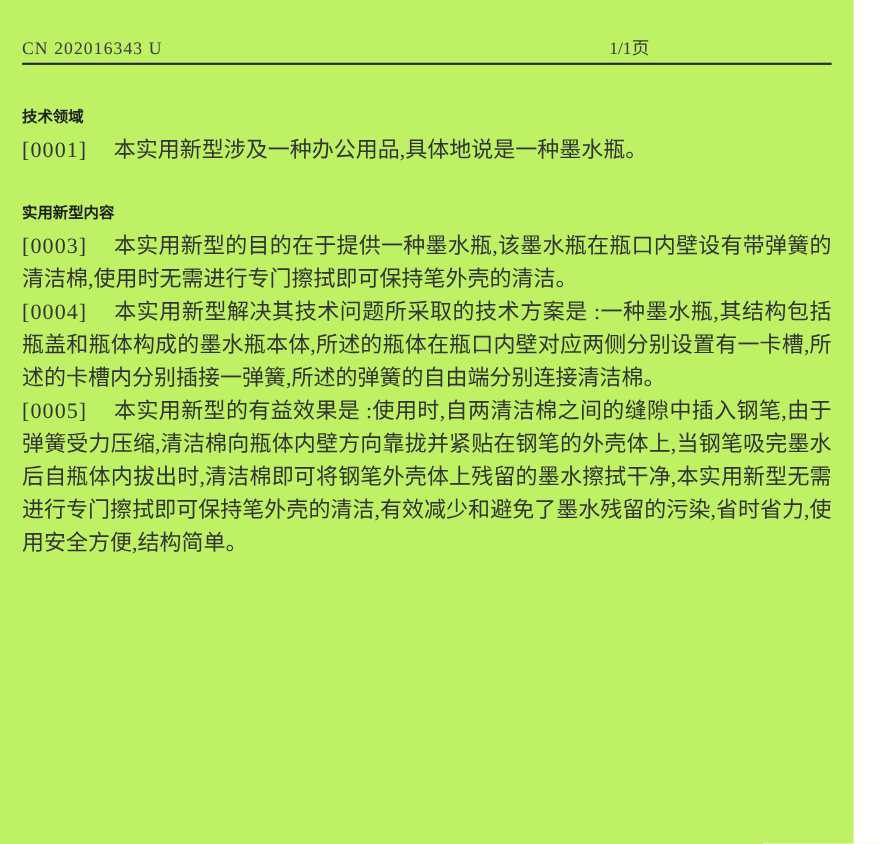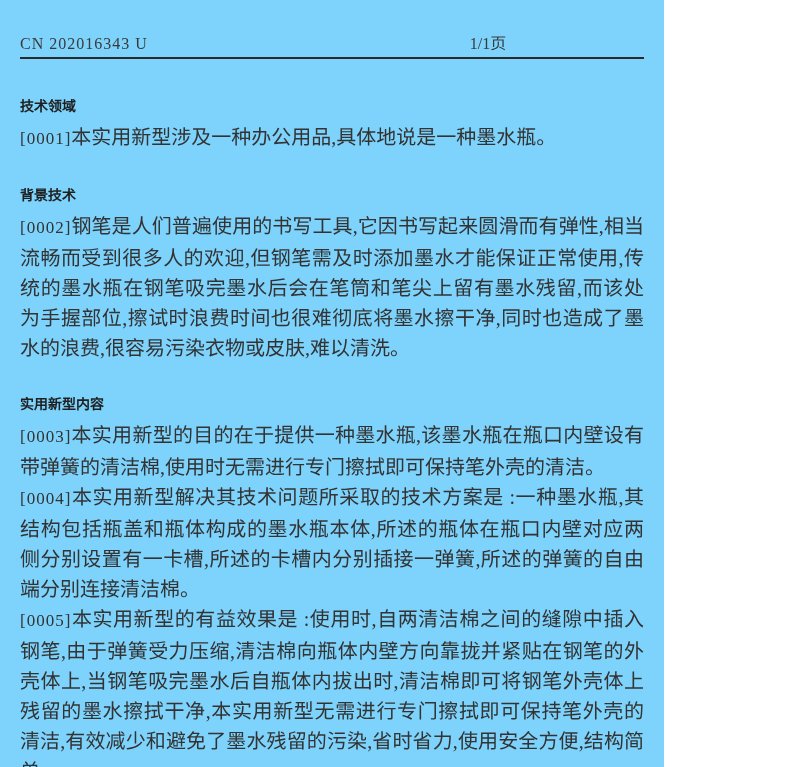--- a/index.html
+++ b/index.html
@@ -2,25 +2,25 @@
 <html lang="zh-CN"><head>
 <meta charset="utf-8">
 <style>
   html, body {
     margin: 0;
     padding: 0;
     background: #ffffff;
   }
   .page {
     position: relative;
-    width: 664px;
+    width: 776px;
     height: 767px;
     box-sizing: border-box;
     padding: 0 20px;
-    background: #7dd3fc;
+    background: #bef264;
     overflow: hidden;
     font-family: "Liberation Serif", "DejaVu Serif", serif;
   }
   .doc-header {
     display: flex;
     align-items: baseline;
     padding-top: 30px;
     padding-bottom: 3px;
   }
   .doc-number {
@@ -79,22 +79,23 @@
   }
   main p {
     margin: 0;
     font-family: "Liberation Serif", "DejaVu Serif", serif;
     font-size: 20px;
     line-height: 30px;
     color: #333333;
     text-align: justify;
   }
   .pnum {
-    font-size: 17px;
+    font-size: 20px;
     letter-spacing: 1px;
+    margin-right: 24px;
     color: #333333;
   }
 </style>
 </head>
 <body>
 
 <div class="page">
 
   <header class="doc-header">
     <span class="doc-number">CN 202016343 U</span>
@@ -103,24 +104,20 @@
 
   <hr class="header-rule">
 
 
   <main>
       <section>
         <h2>技术领域</h2>
         <p><span class="pnum">[0001]</span><span class="ptext">本实用新型涉及一种办公用品,具体地说是一种墨水瓶。</span></p>
       </section>
       <section>
-        <h2>背景技术</h2>
-        <p><span class="pnum">[0002]</span><span class="ptext">钢笔是人们普遍使用的书写工具,它因书写起来圆滑而有弹性,相当流畅而受到很多人的欢迎,但钢笔需及时添加墨水才能保证正常使用,传统的墨水瓶在钢笔吸完墨水后会在笔筒和笔尖上留有墨水残留,而该处为手握部位,擦试时浪费时间也很难彻底将墨水擦干净,同时也造成了墨水的浪费,很容易污染衣物或皮肤,难以清洗。</span></p>
-      </section>
-      <section>
         <h2>实用新型内容</h2>
         <p><span class="pnum">[0003]</span><span class="ptext">本实用新型的目的在于提供一种墨水瓶,该墨水瓶在瓶口内壁设有带弹簧的清洁棉,使用时无需进行专门擦拭即可保持笔外壳的清洁。</span></p>
         <p><span class="pnum">[0004]</span><span class="ptext">本实用新型解决其技术问题所采取的技术方案是 :一种墨水瓶,其结构包括瓶盖和瓶体构成的墨水瓶本体,所述的瓶体在瓶口内壁对应两侧分别设置有一卡槽,所述的卡槽内分别插接一弹簧,所述的弹簧的自由端分别连接清洁棉。</span></p>
         <p><span class="pnum">[0005]</span><span class="ptext">本实用新型的有益效果是 :使用时,自两清洁棉之间的缝隙中插入钢笔,由于弹簧受力压缩,清洁棉向瓶体内壁方向靠拢并紧贴在钢笔的外壳体上,当钢笔吸完墨水后自瓶体内拔出时,清洁棉即可将钢笔外壳体上残留的墨水擦拭干净,本实用新型无需进行专门擦拭即可保持笔外壳的清洁,有效减少和避免了墨水残留的污染,省时省力,使用安全方便,结构简单。</span></p>
       </section>
     </main>
 
 </div>
 
 </body></html>

